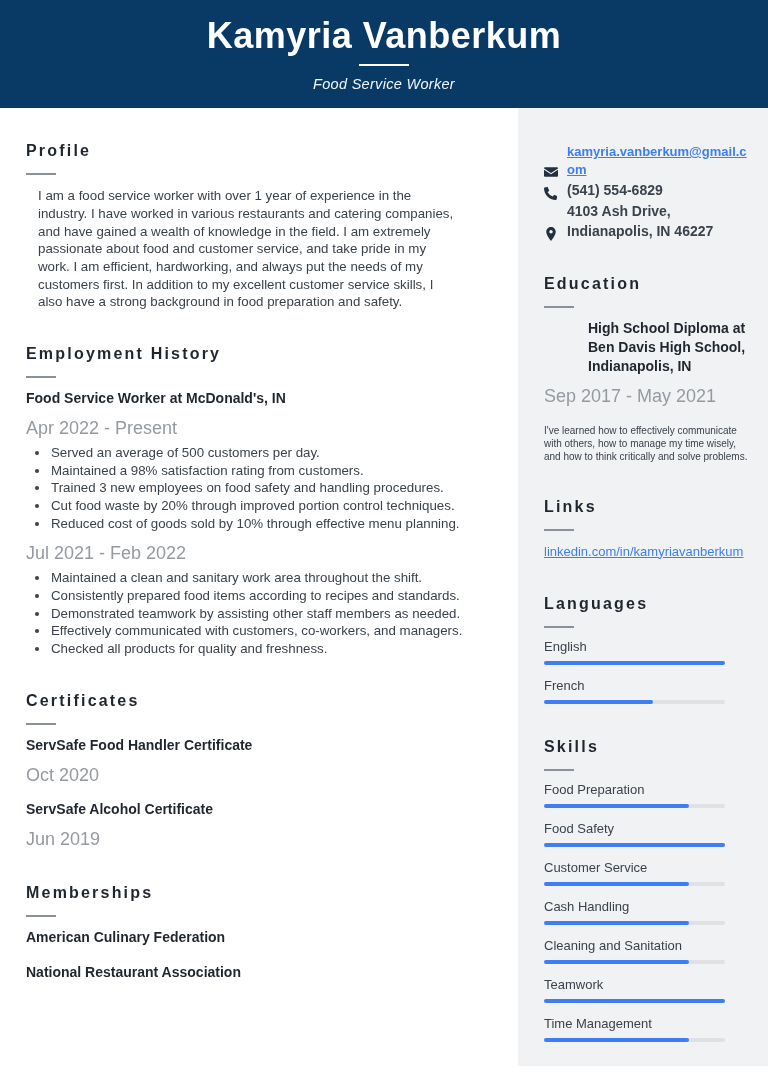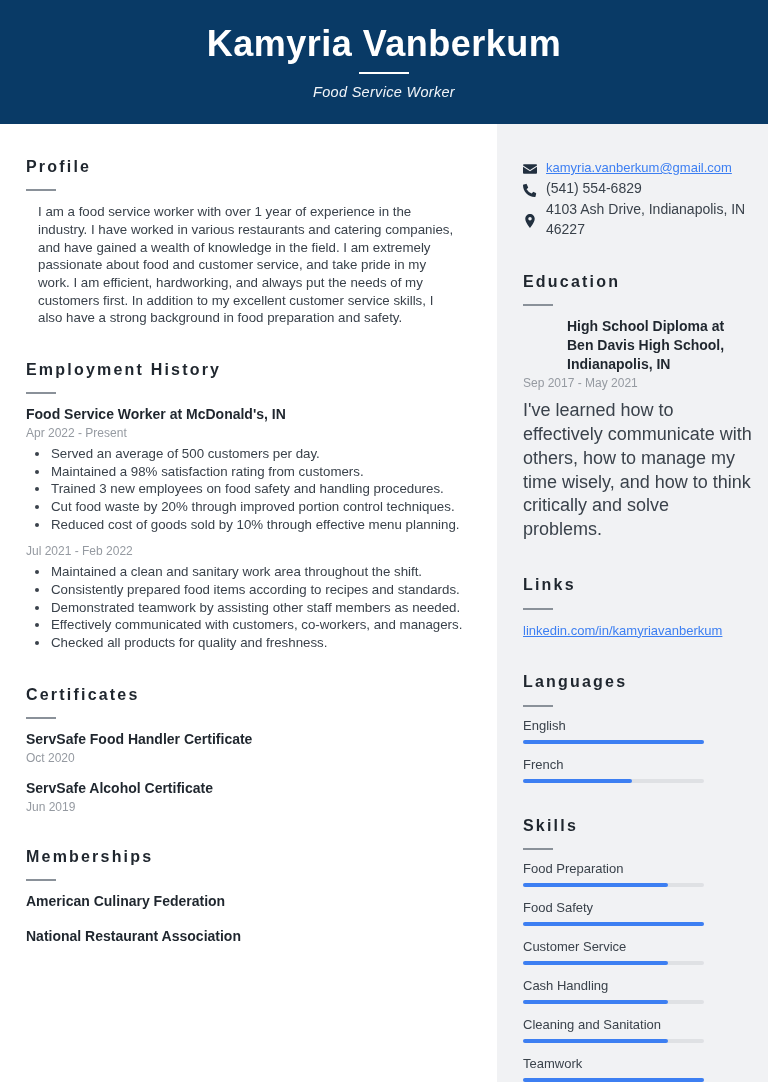--- a/index.html
+++ b/index.html
@@ -5,68 +5,68 @@
   * { box-sizing: border-box; }
   html, body { margin: 0; padding: 0; background: #fff; }
   .page {
     width: 768px; height: 1086px; margin: 0 auto; position: relative;
     font-family: "Liberation Sans", "DejaVu Sans", sans-serif;
     color: #3a424b; background: #fff; overflow: hidden;
   }
 
   
   .header {
-    height: 124px; background: #093a66; color: #fff;
+    height: 108px; background: #093a66; color: #fff;
     display: flex; flex-direction: column; align-items: center; justify-content: center;
   }
   .header h1 {
     margin: 0; font-size: 36px; font-weight: 700; letter-spacing: 0.5px; line-height: 1.1;
   }
   .name-underline { width: 50px; height: 2px; background: #fff; margin: 9px 0 10px; }
   .subtitle { font-size: 14.5px; letter-spacing: 0.3px; color: #f2f5f9; font-style: italic; }
 
   
-  .content { display: flex; height: 958px; }
+  .content { display: flex; height: 958px; gap: 21px; }
   .left { width: 497px; padding: 33px 27px 20px 26px; }
   .sidebar { flex: 1; background: #f1f2f4; padding: 35px 16px 20px 26px; }
 
   
   h2.section-heading {
     margin: 0 0 13px; font-size: 16px; font-weight: 700;
     letter-spacing: 2.2px; color: #1f262e; line-height: 1.2;
   }
   .divider { width: 30px; height: 2px; background: #8a9199; margin: 0 0 11px; }
   .left section { margin-bottom: 33px; }
   .sidebar section { margin-bottom: 33px; }
 
   
   .profile-text { margin: 12px; font-size: 13.3px; line-height: 1.33; color: #3a424b; }
 
   .job { margin-bottom: 11px; }
   .job-title, .cert-name, .member-name, .degree {
     font-size: 14px; font-weight: 700; color: #1f262e; line-height: 1.35;
   }
-  .date { font-size: 12px; color: #959aa1; margin-top: 2px; }
+  .date { font-size: 18px; color: #959aa1; margin-top: 10px; }
   ul.bullets { margin: 5px 0 0; padding-left: 24px; }
   ul.bullets li {
     font-size: 13.3px; line-height: 1.33; color: #3a424b; padding-left: 1px;
   }
   .cert-item { margin-bottom: 14px; }
   .member-item { margin-bottom: 16px; }
 
   
   .contact-block { margin-bottom: 33px; }
-  .contact-row { display: flex; align-items: center; margin-bottom: 2px; }
+  .contact-row { display: flex; align-items: flex-end; margin-bottom: 2px; font-weight: bold; }
   .contact-icon { width: 14px; flex: 0 0 14px; margin: 3px 9px 0 0; }
   .contact-icon svg { display: block; width: 14px; height: 14px; fill: #22303f; }
   .contact-text { font-size: 14px; line-height: 1.38; color: #3a424b; }
   a.link { color: #3d7ff2; text-decoration: underline; font-size: 13px; line-height: 1.38; word-break: break-all; }
 
   .degree { margin-bottom: 2px; margin-left: 44px; }
-  .edu-desc { margin: 9px 0 0; font-size: 18px; line-height: 1.33; color: #3a424b; }
+  .edu-desc { margin: 17px 0 0; font-size: 10px; line-height: 1.33; color: #3a424b; }
 
   .meter-item { margin-bottom: 13px; }
   .meter-name { font-size: 13px; color: #3a424b; margin-bottom: 7px; }
   .bar-track { width: 181px; height: 4px; background: #dfe1e4; border-radius: 2px; }
   .bar-fill { height: 4px; background: #3d7ff2; border-radius: 2px; }
 </style>
 </head>
 <body>
 
 <div class="page">

